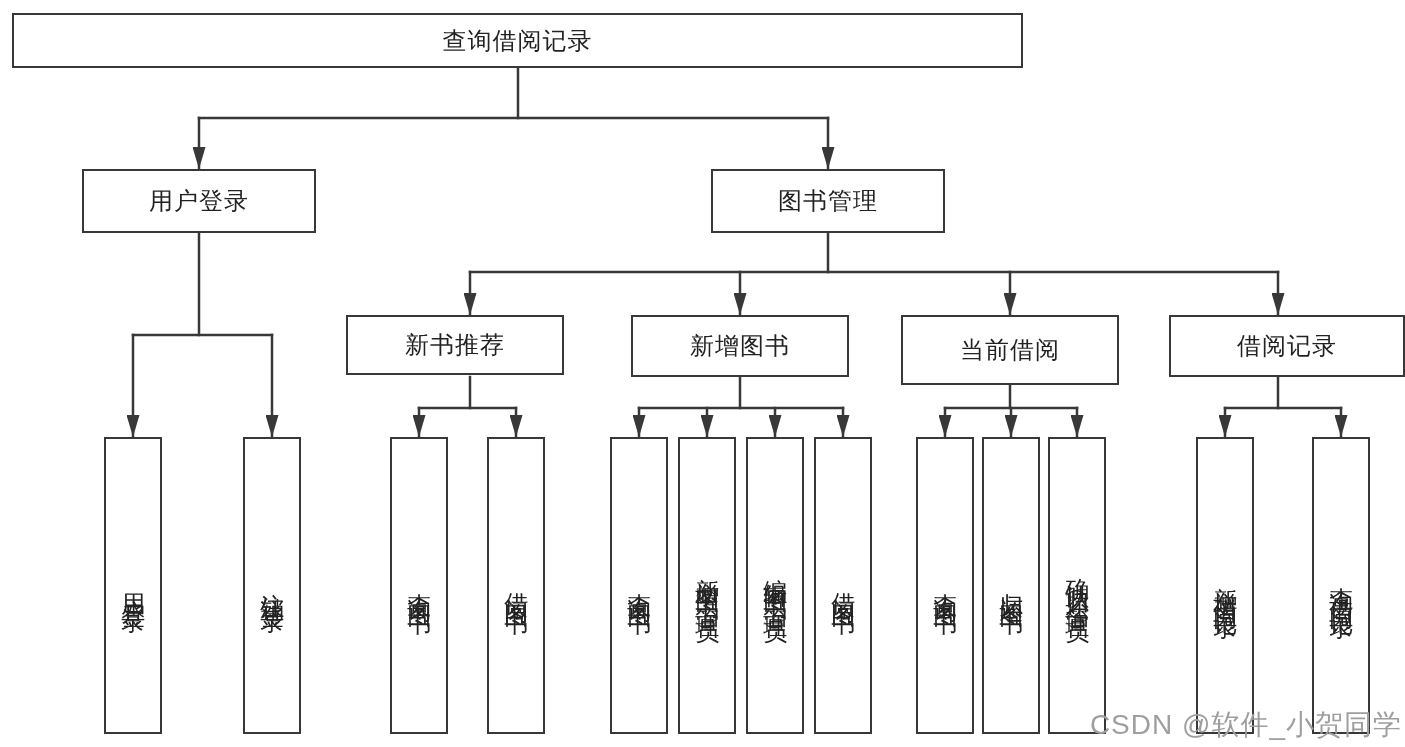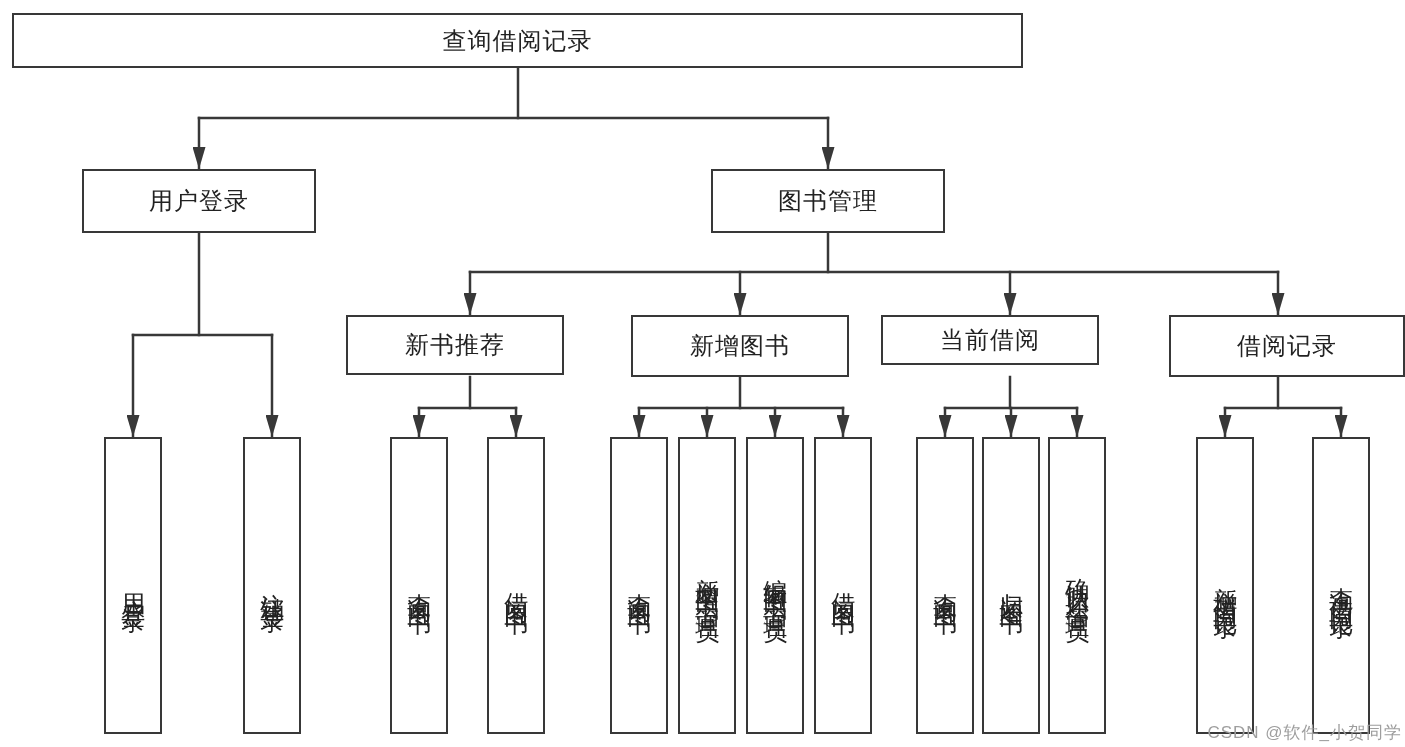--- a/index.html
+++ b/index.html
@@ -43,21 +43,21 @@
     font-size: 24px;
     letter-spacing: 6px;
     line-height: 1.1;
     color: #222222;
     white-space: nowrap;
   }
   #watermark {
     position: absolute;
     right: 3px;
     bottom: 3px;
-    font-size: 17px;
+    font-size: 28px;
     letter-spacing: 1px;
     color: #9e9e9e;
     z-index: 5;
     white-space: nowrap;
   }
 </style>
 </head>
 <body>
 
 <div id="canvas">
@@ -122,21 +122,21 @@
   <div class="box hbox" style="left:711px;top:169px;width:234px;height:64px">
     <span>图书管理</span>
   </div>
 
   <div class="box hbox" style="left:346px;top:315px;width:218px;height:60px">
     <span>新书推荐</span>
   </div>
   <div class="box hbox" style="left:631px;top:315px;width:218px;height:62px">
     <span>新增图书</span>
   </div>
-  <div class="box hbox" style="left:881px;top:315px;width:218px;height:50px">
+  <div class="box hbox" style="left:901px;top:315px;width:218px;height:70px">
     <span>当前借阅</span>
   </div>
   <div class="box hbox" style="left:1169px;top:315px;width:236px;height:62px">
     <span>借阅记录</span>
   </div>
 
   <div class="box vbox" style="left:104px">
     <span>用户登录</span>
   </div>
   <div class="box vbox" style="left:243px">

